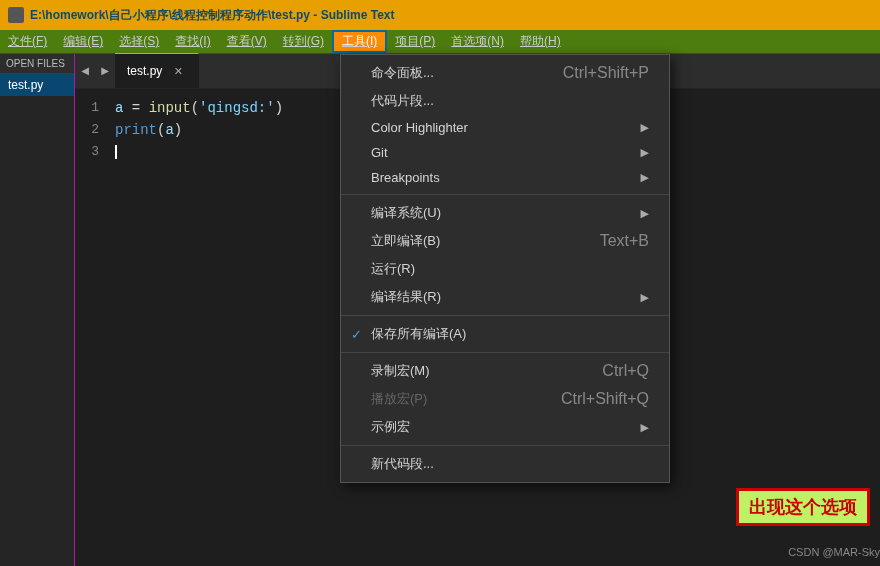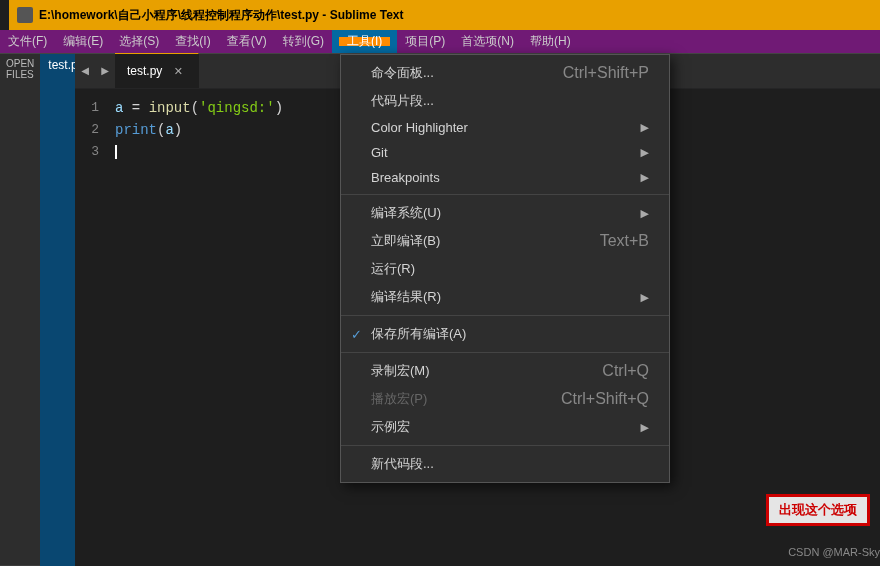--- a/index.html
+++ b/index.html
@@ -13,68 +13,68 @@
       position: relative;
     }
 
     
     #title-bar {
       height: 30px;
       background: #e8a000;
       display: flex;
       align-items: center;
       padding: 0 8px;
-      color: #000000;
+      color: #0c4a6e;
       font-size: 12px;
       font-weight: bold;
-      margin-left: 9px;
     }
     #title-bar .icon {
       width: 16px;
       height: 16px;
       margin-right: 6px;
       background: #555;
       border-radius: 2px;
       flex-shrink: 0;
     }
 
     
     #menu-bar {
       height: 24px;
-      background: #701a75;
+      background: #4d7c0f;
       display: flex;
       color: #ccc;
       font-size: 12px;
       border-bottom: 1px solid #444;
+      text-decoration: underline;
     }
     .menu-item {
       padding: 0 8px;
       height: 100%;
       display: flex;
       align-items: center;
       cursor: pointer;
     }
     .menu-item.highlighted {
       background: #ff8c00;
       color: white;
-      border: 7px solid #0369a1;
+      border: 2px solid #0369a1;
     }
 
     
     #main {
       display: flex;
       height: calc(566px - 30px - 24px);
     }
 
     
     #sidebar {
       width: 75px;
       background: #252526;
       display: flex;
-      flex-direction: row;
+      flex-direction: column;
       border-right: 1px solid #a21caf;
     }
     #sidebar-header {
       padding: 4px 6px;
       font-size: 10px;
       color: #bbb;
       background: #2d2d2d;
       border-bottom: 1px solid #3c3c3c;
     }
     .sidebar-file {
@@ -216,25 +216,25 @@
       margin-left: auto;
       font-size: 11px;
       color: #aaa;
     }
 
     
     #annotation {
       position: absolute;
       bottom: 40px;
       right: 10px;
-      background: #e5e5e5;
+      background: #bef264;
       border: 3px solid #cc0000;
       padding: 4px 10px;
       color: #cc0000;
-      font-size: 13px;
+      font-size: 18px;
       font-weight: bold;
       font-family: 'Microsoft YaHei', sans-serif;
     }
 
     
     #watermark {
       position: absolute;
       bottom: 8px;
       right: 0;
       color: #888;
@@ -278,21 +278,21 @@
 
     <div class="tab active">
           <span>test.py</span>
           <span class="close-btn">✕</span>
         </div>
       </div>
     <div id="editor-content">
 
     <div class="line">
           <span class="line-num">1</span>
-          <span class="line-code"><span style="color:#9cdcfe">a</span> = <span style="color:#dcdcaa">input</span>(<span style="color:#84cc16">'qingsd:'</span>)</span>
+          <span class="line-code"><span style="color:#9cdcfe">a</span> = <span style="color:#dcdcaa">input</span>(<span style="color:#7dd3fc">'qingsd:'</span>)</span>
         </div>
         <div class="line">
           <span class="line-num">2</span>
           <span class="line-code"><span style="color:#569cd6">print</span>(<span style="color:#9cdcfe">a</span>)</span>
         </div>
         <div class="line">
           <span class="line-num">3</span>
           <span class="line-code"><span class="cursor"></span></span>
         </div>
       </div>

